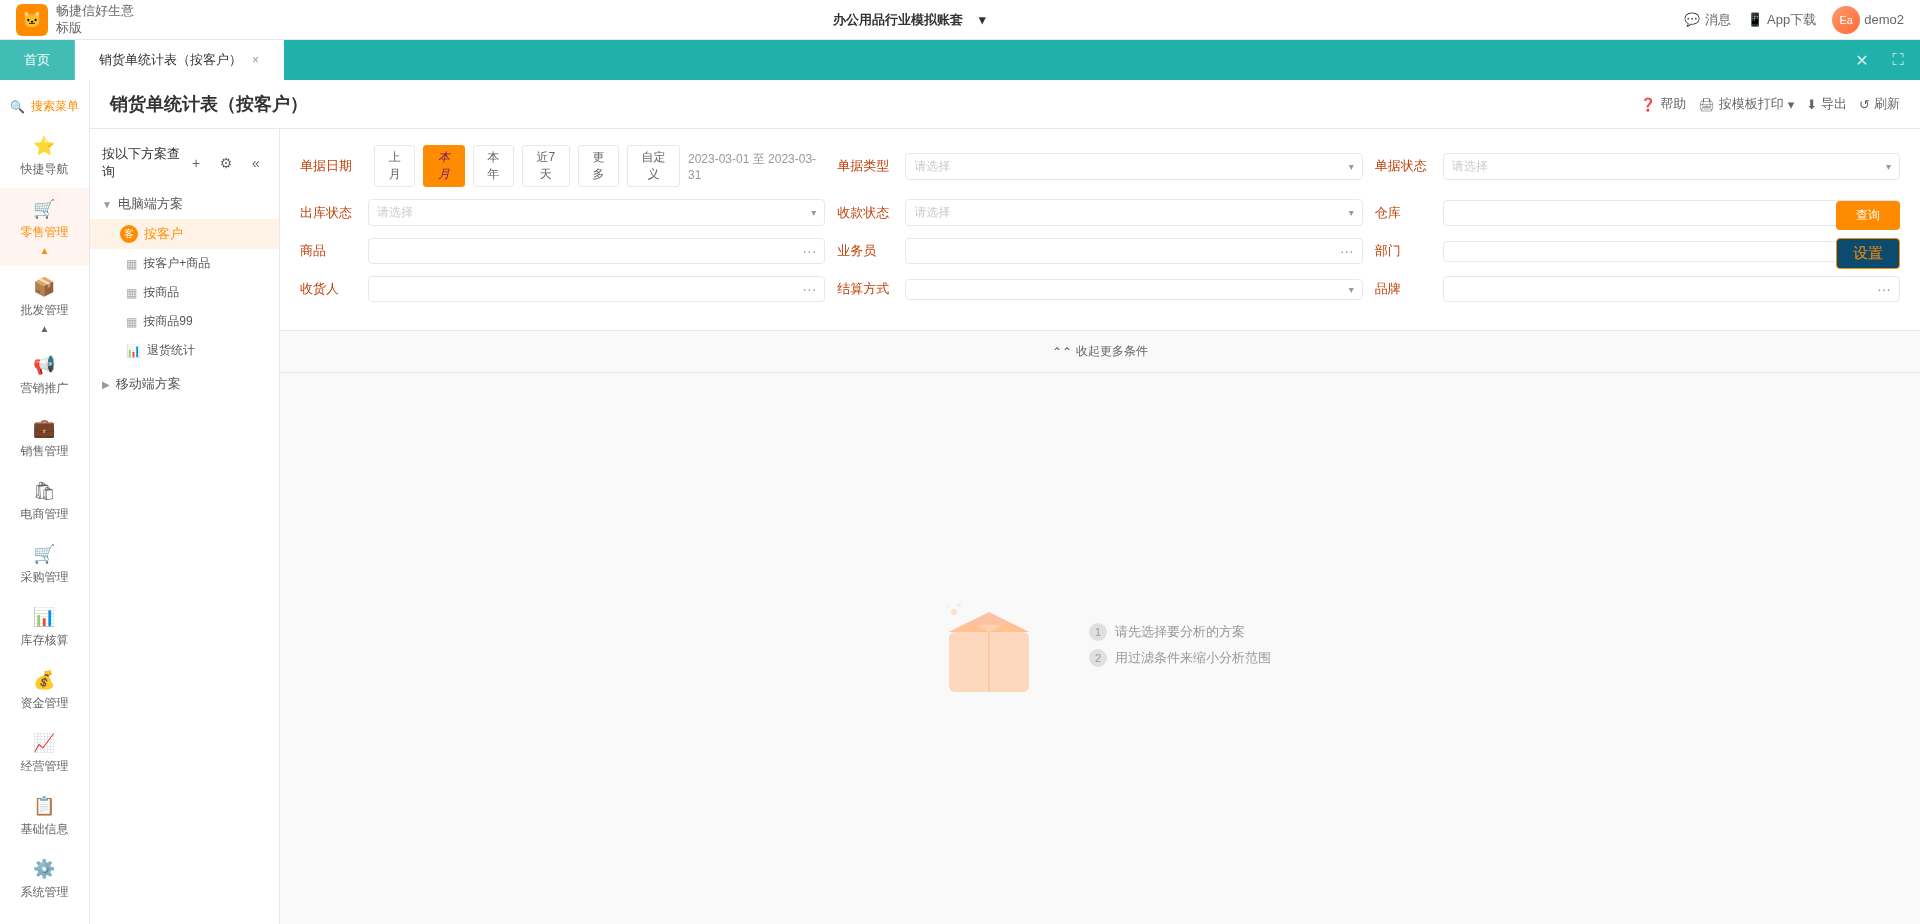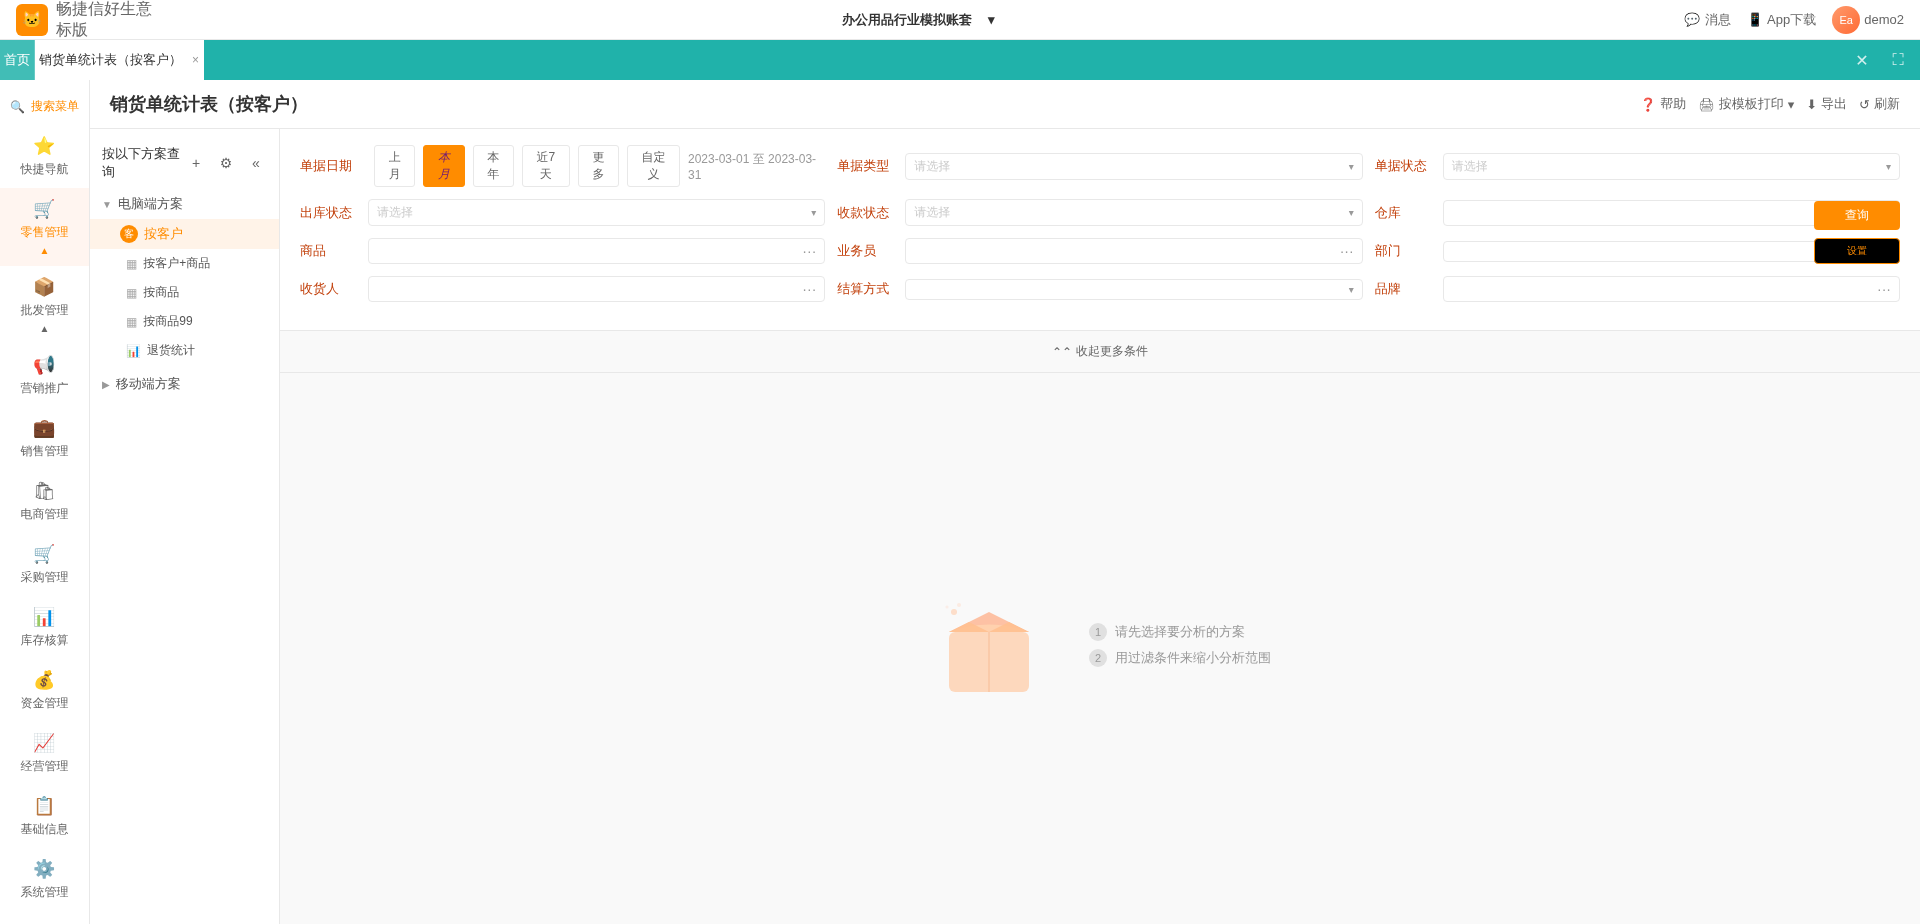--- a/index.html
+++ b/index.html
@@ -27,21 +27,21 @@
       background: #ff8c00;
       border-radius: 6px;
       display: flex;
       align-items: center;
       justify-content: center;
       color: white;
       font-size: 16px;
       font-weight: bold;
     }
     .logo-text {
-      font-size: 16px;
+      font-size: 13px;
       color: #666;
       line-height: 1.3;
     }
     .header-center {
       display: flex;
       align-items: center;
       gap: 16px;
       flex: 1;
       justify-content: center;
       font-weight: bold;
@@ -77,21 +77,21 @@
       height: 40px;
       background: #20b2aa;
       display: flex;
       align-items: center;
       flex-shrink: 0;
     }
     .tab-item {
       height: 40px;
       display: flex;
       align-items: center;
-      padding: 0 4px;
+      padding: 0 24px;
       cursor: pointer;
       color: rgba(255,255,255,0.85);
       font-size: 13px;
       gap: 6px;
       border-right: 1px solid rgba(255,255,255,0.2);
     }
     .tab-item.home {
       background: rgba(255,255,255,0.15);
       color: white;
     }
@@ -209,27 +209,27 @@
     .btn-primary {
       background: #ff8c00;
       color: white;
       border: none;
       padding: 6px 20px;
       border-radius: 4px;
       cursor: pointer;
       font-size: 12px;
     }
     .btn-secondary {
-      background: #000000;
+      background: #0c4a6e;
       color: #ff8c00;
       border: 1px solid #ff8c00;
-      padding: 5px 32px;
+      padding: 5px 0;
       border-radius: 4px;
       cursor: pointer;
-      font-size: 10px;
+      font-size: 15px;
     }
 
     
     .left-panel {
       width: 190px;
       background: white;
       border-right: 1px solid #e8e8e8;
       flex-shrink: 0;
       overflow-y: auto;
       padding: 12px 0;

